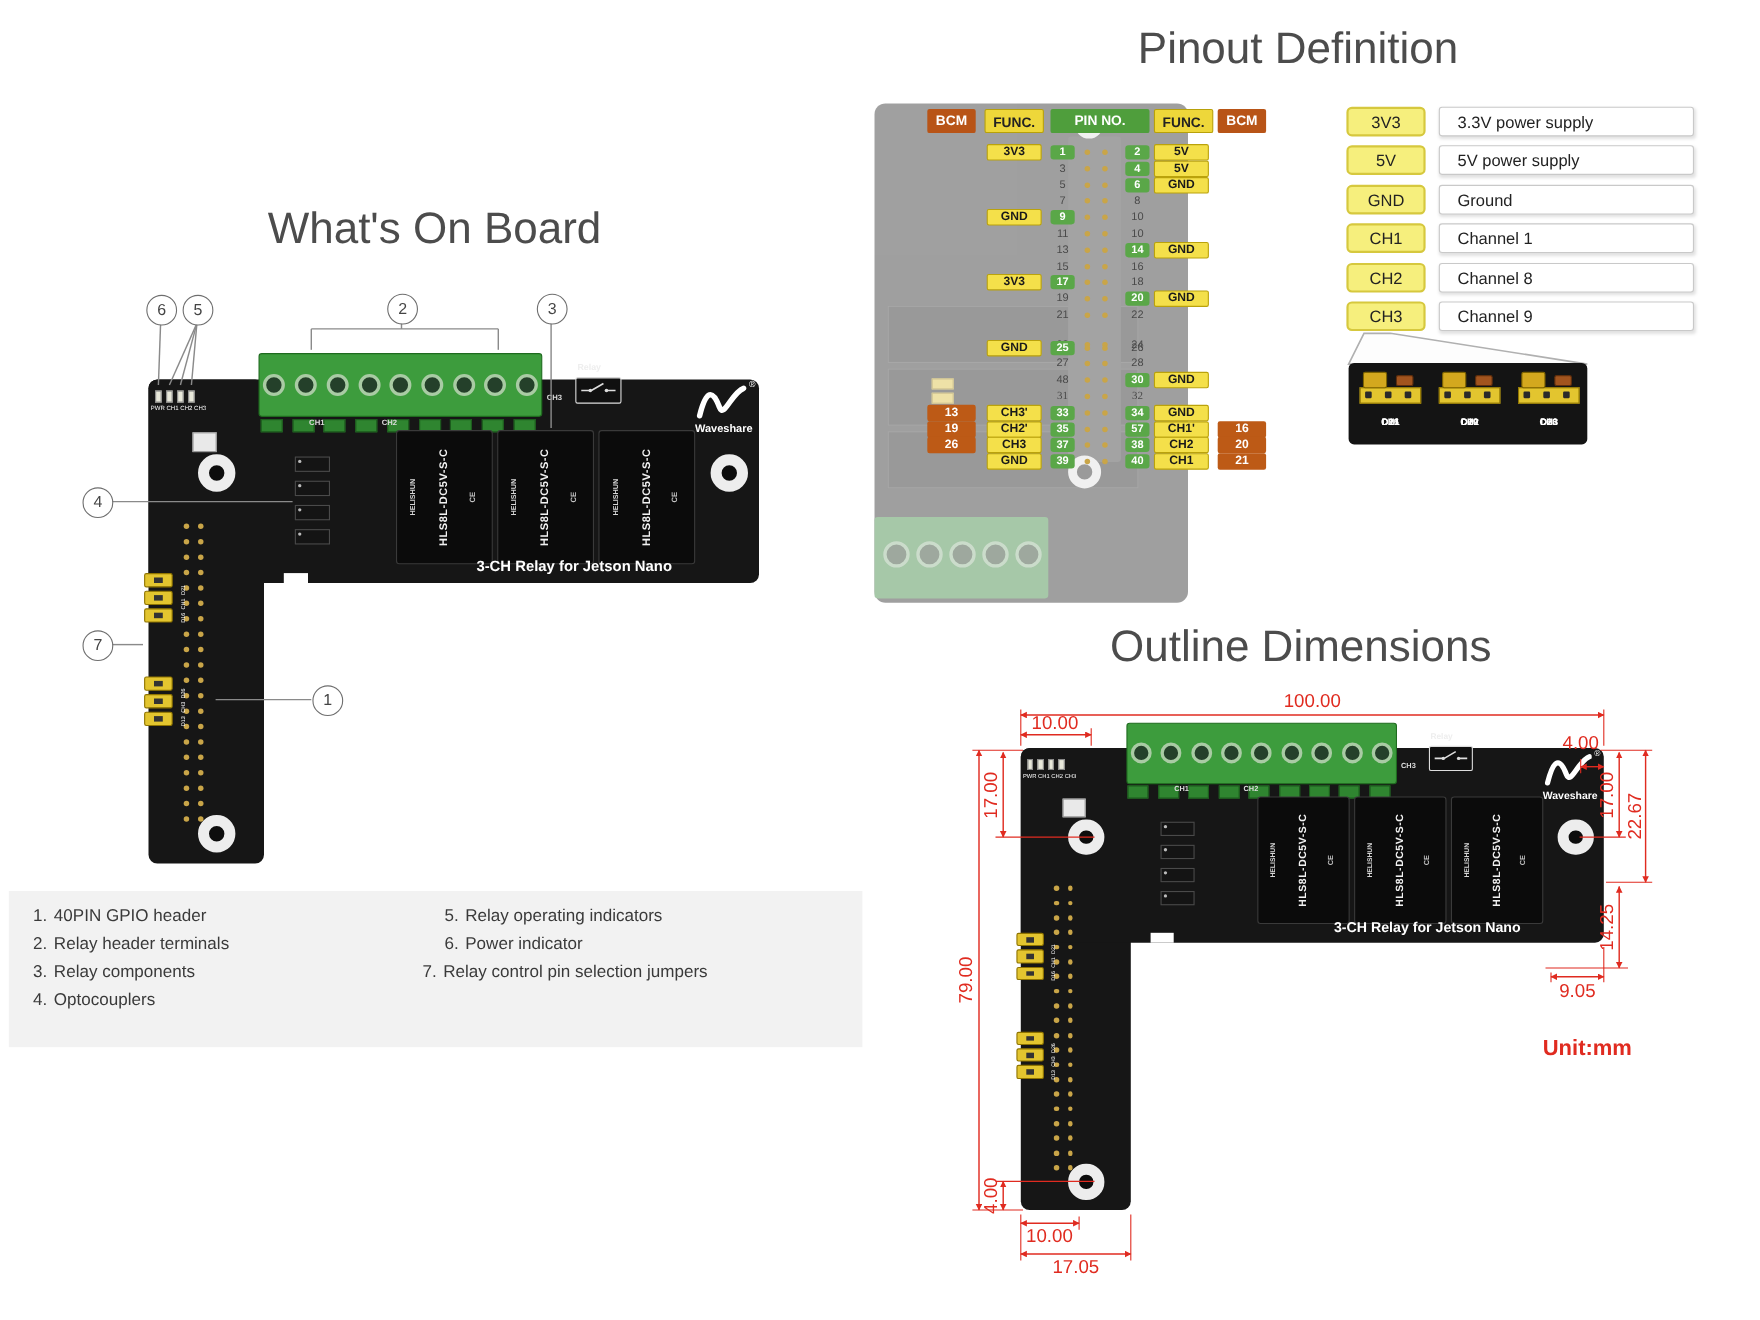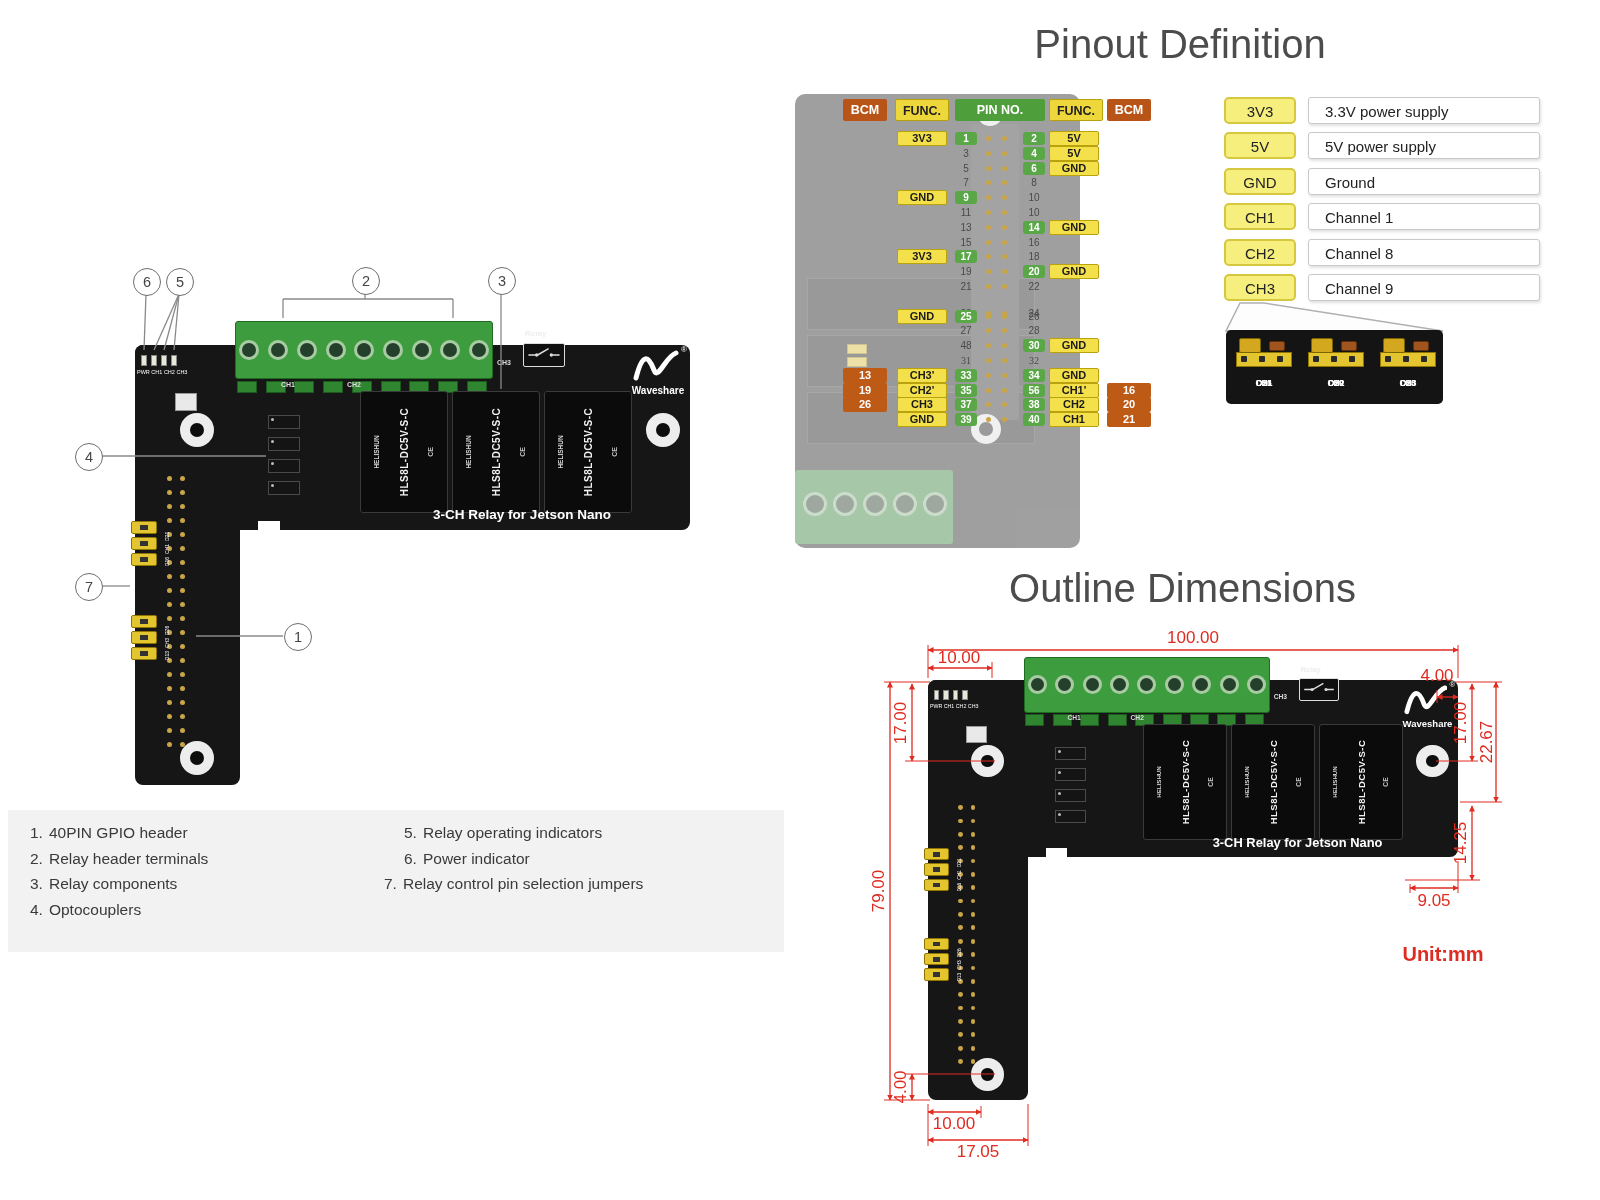--- a/index.html
+++ b/index.html
@@ -107,20 +107,21 @@
   .dim.unit{font-weight:bold;font-size:20px;}
   .dl{stroke:#e02b20;stroke-width:1.3;}
   .de{stroke:#e02b20;stroke-width:1;}
   .cl{stroke:#8a8a8a;stroke-width:1.3;fill:none;}
 </style>
 </head>
 <body>
 
 <div class="canvas">
 
+  <div class="title t-onboard">What's On Board</div>
   <div class="title t-outline">Outline Dimensions</div>
   <div class="title t-pinout">Pinout Definition</div>
 
   <div id="board1" class="board" style="left:135px;top:345px;">
       <div class="bblack" style="left: 0px; top: 0px; width: 105px; height: 440px;"></div>
       <div class="bblack" style="left: 0px; top: 0px; width: 555px; height: 185px;"></div>
       <div class="notch" style="left: 123px; top: 176px; width: 22px; height: 9px;"></div>
       <div class="term" style="left: 100px; top: -24px; width: 258px; height: 58px;"></div>
       <div class="screw" style="left: 104.4px; top: -5px; width: 20px; height: 20px;"></div>
       <div class="screw" style="left: 133.1px; top: -5px; width: 20px; height: 20px;"></div>
@@ -416,21 +417,21 @@
           <span class="pin-dot d2"></span>
           <span class="pin-num right on">34</span>
           <span class="func-box right">GND</span>
         </div>
         <div class="pin-row" style="top: 288.6px;">
           <span class="bcm-box left">19</span>
           <span class="func-box left">CH2'</span>
           <span class="pin-num left on">35</span>
           <span class="pin-dot d1"></span>
           <span class="pin-dot d2"></span>
-          <span class="pin-num right on">56</span>
+          <span class="pin-num right on">57</span>
           <span class="func-box right">CH1'</span>
           <span class="bcm-box right">16</span>
         </div>
         <div class="pin-row" style="top: 303.4px;">
           <span class="bcm-box left">26</span>
           <span class="func-box left">CH3</span>
           <span class="pin-num left on">37</span>
           <span class="pin-dot d1"></span>
           <span class="pin-dot d2"></span>
           <span class="pin-num right on">38</span>

